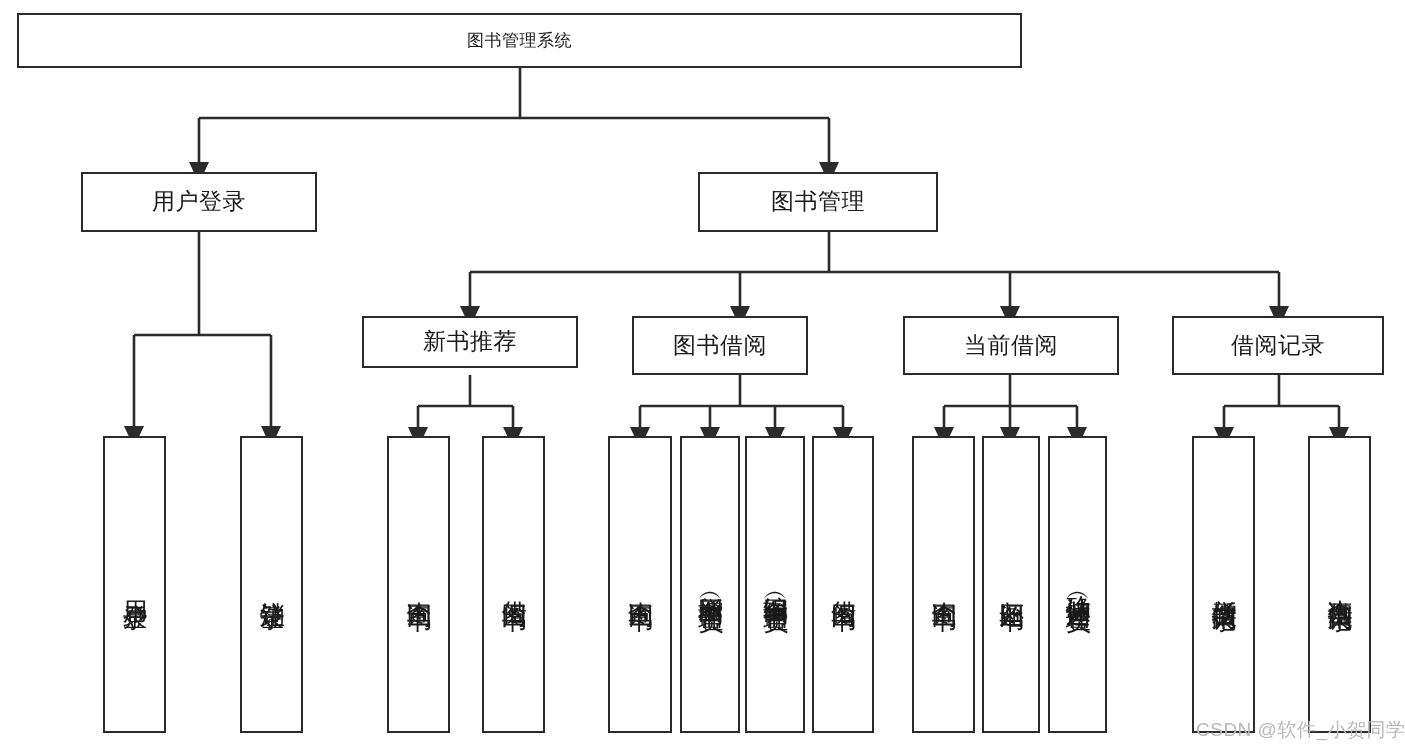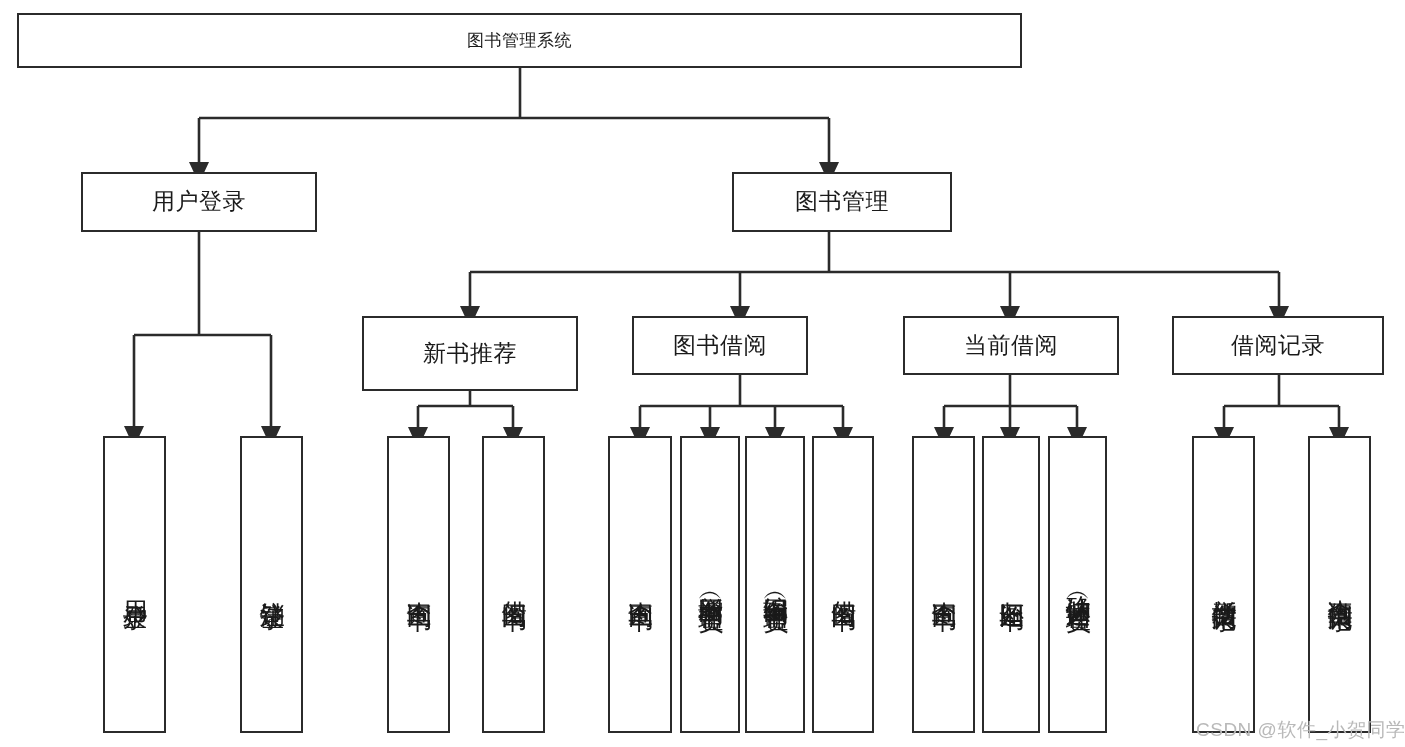--- a/index.html
+++ b/index.html
@@ -130,25 +130,25 @@
     </g>
   </svg>
 
   <div class="node horiz root" style="left:17px; top:13px; width:1005px; height:55px;">
     <span class="label">图书管理系统</span>
   </div>
 
   <div class="node horiz" style="left:81px; top:172px; width:236px; height:60px;">
     <span class="label">用户登录</span>
   </div>
-  <div class="node horiz" style="left:732px; top:172px; width:220px; height:60px;">
+  <div class="node horiz" style="left:698px; top:172px; width:240px; height:60px;">
     <span class="label">图书管理</span>
   </div>
 
-  <div class="node horiz" style="left:362px; top:316px; width:216px; height:75px;">
+  <div class="node horiz" style="left:362px; top:316px; width:216px; height:52px;">
     <span class="label">新书推荐</span>
   </div>
   <div class="node horiz" style="left:632px; top:316px; width:176px; height:59px;">
     <span class="label">图书借阅</span>
   </div>
   <div class="node horiz" style="left:903px; top:316px; width:216px; height:59px;">
     <span class="label">当前借阅</span>
   </div>
   <div class="node horiz" style="left:1172px; top:316px; width:212px; height:59px;">
     <span class="label">借阅记录</span>

